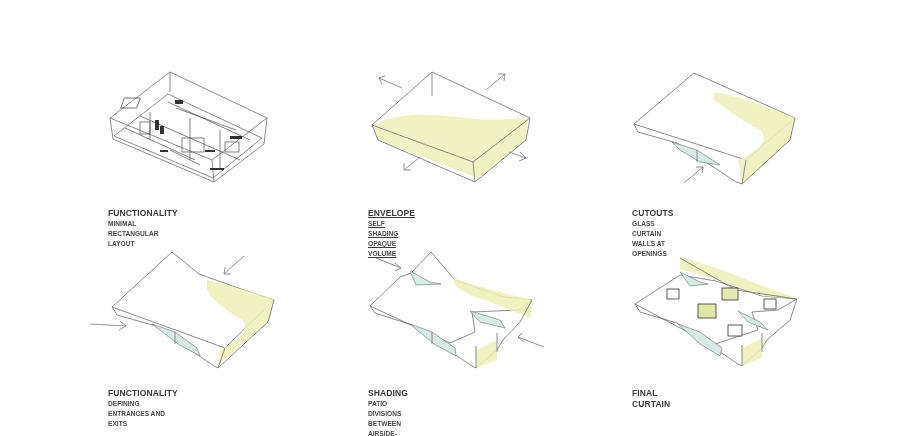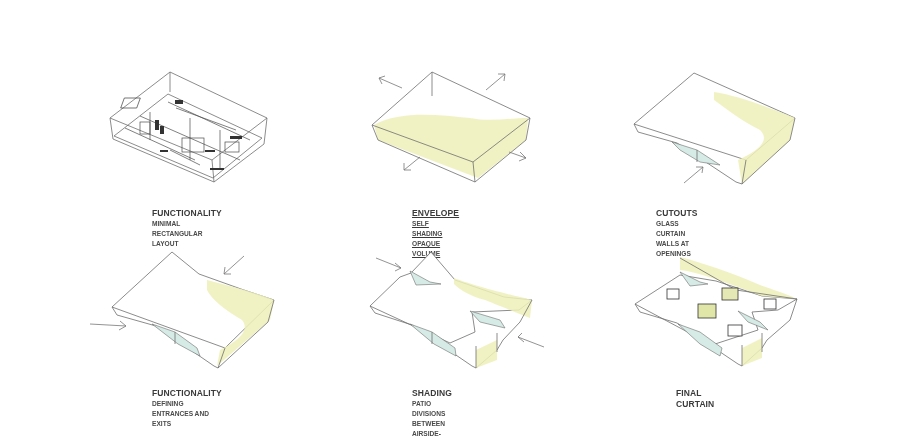--- a/index.html
+++ b/index.html
@@ -1,19 +1,19 @@
 <!DOCTYPE html>
 <html><head>
 <meta charset="utf-8">
 <style>
   html, body { margin: 0; padding: 0; background: #ffffff; }
   body { width: 900px; height: 436px; position: relative; overflow: hidden; font-family: "Liberation Sans", sans-serif; }
   .panel { position: absolute; }
   .panel svg { position: absolute; left: 0; top: 0; overflow: visible; }
-  .caption { position: absolute; color: #3a3a3a; margin-left: 44px; }
+  .caption { position: absolute; color: #3a3a3a; }
   .caption .title { font-size: 8.5px; font-weight: bold; letter-spacing: 0.1px; line-height: 11px; display: block; }
   .caption .sub { font-size: 6.6px; font-weight: bold; color: #4a4a4a; line-height: 10px; display: block; }
   .ln { stroke: #6e6e6e; stroke-width: 0.8; fill: none; }
   .lnd { stroke: #4a4a4a; stroke-width: 0.7; fill: none; }
   .arrow { stroke: #777; stroke-width: 0.8; fill: none; }
   .top { fill: #ffffff; stroke: #6e6e6e; stroke-width: 0.8; }
   .yel { fill: #eef0b8; opacity: 0.85; }
   .glass { fill: #d6ebe6; stroke: #6e6e6e; stroke-width: 0.6; }
 </style>
 </head>
@@ -89,21 +89,21 @@
     <path class="yel" d="M714,92 C740,96 770,108 795,118 L790,140 L742,184 L738,160 C760,150 770,140 760,130 C740,120 728,110 714,100 Z"></path>
     <polyline class="ln" points="634,124 638,132 677,143 736,182 742,184 790,140 795,118"></polyline>
     <line class="ln" x1="746" y1="160" x2="742" y2="184"></line>
     <polygon class="glass" points="672,142 697,150 720,165 700,162 680,150"></polygon>
     <line class="ln" x1="697" y1="150" x2="697" y2="162"></line>
     <g class="arrow">
       <line x1="684" y1="183" x2="703" y2="167"></line>
         <polyline points="696,167 703,167 702,173"></polyline>
     </g>
   </svg>
-  <div class="caption" style="left:612px;top:208px;">
+  <div class="caption" style="left:632px;top:208px;">
     <span class="title">CUTOUTS</span>
     <span class="sub">GLASS CURTAIN  WALLS  AT OPENINGS</span>
   </div>
 </div>
 
 <div class="panel" style="left:0;top:0;">
   <svg width="300" height="436">
     <polygon class="top" points="112,307 172,252 199,274 241,289 274,300 225,348"></polygon>
     <path class="yel" d="M207,280 C230,286 255,292 274,300 L270,320 L217,366 L220,350 C240,340 250,330 242,320 C225,310 212,300 207,290 Z"></path>
     <polyline class="ln" points="112,307 117,315 156,326 214,366 218,368 268,322 274,300"></polyline>

